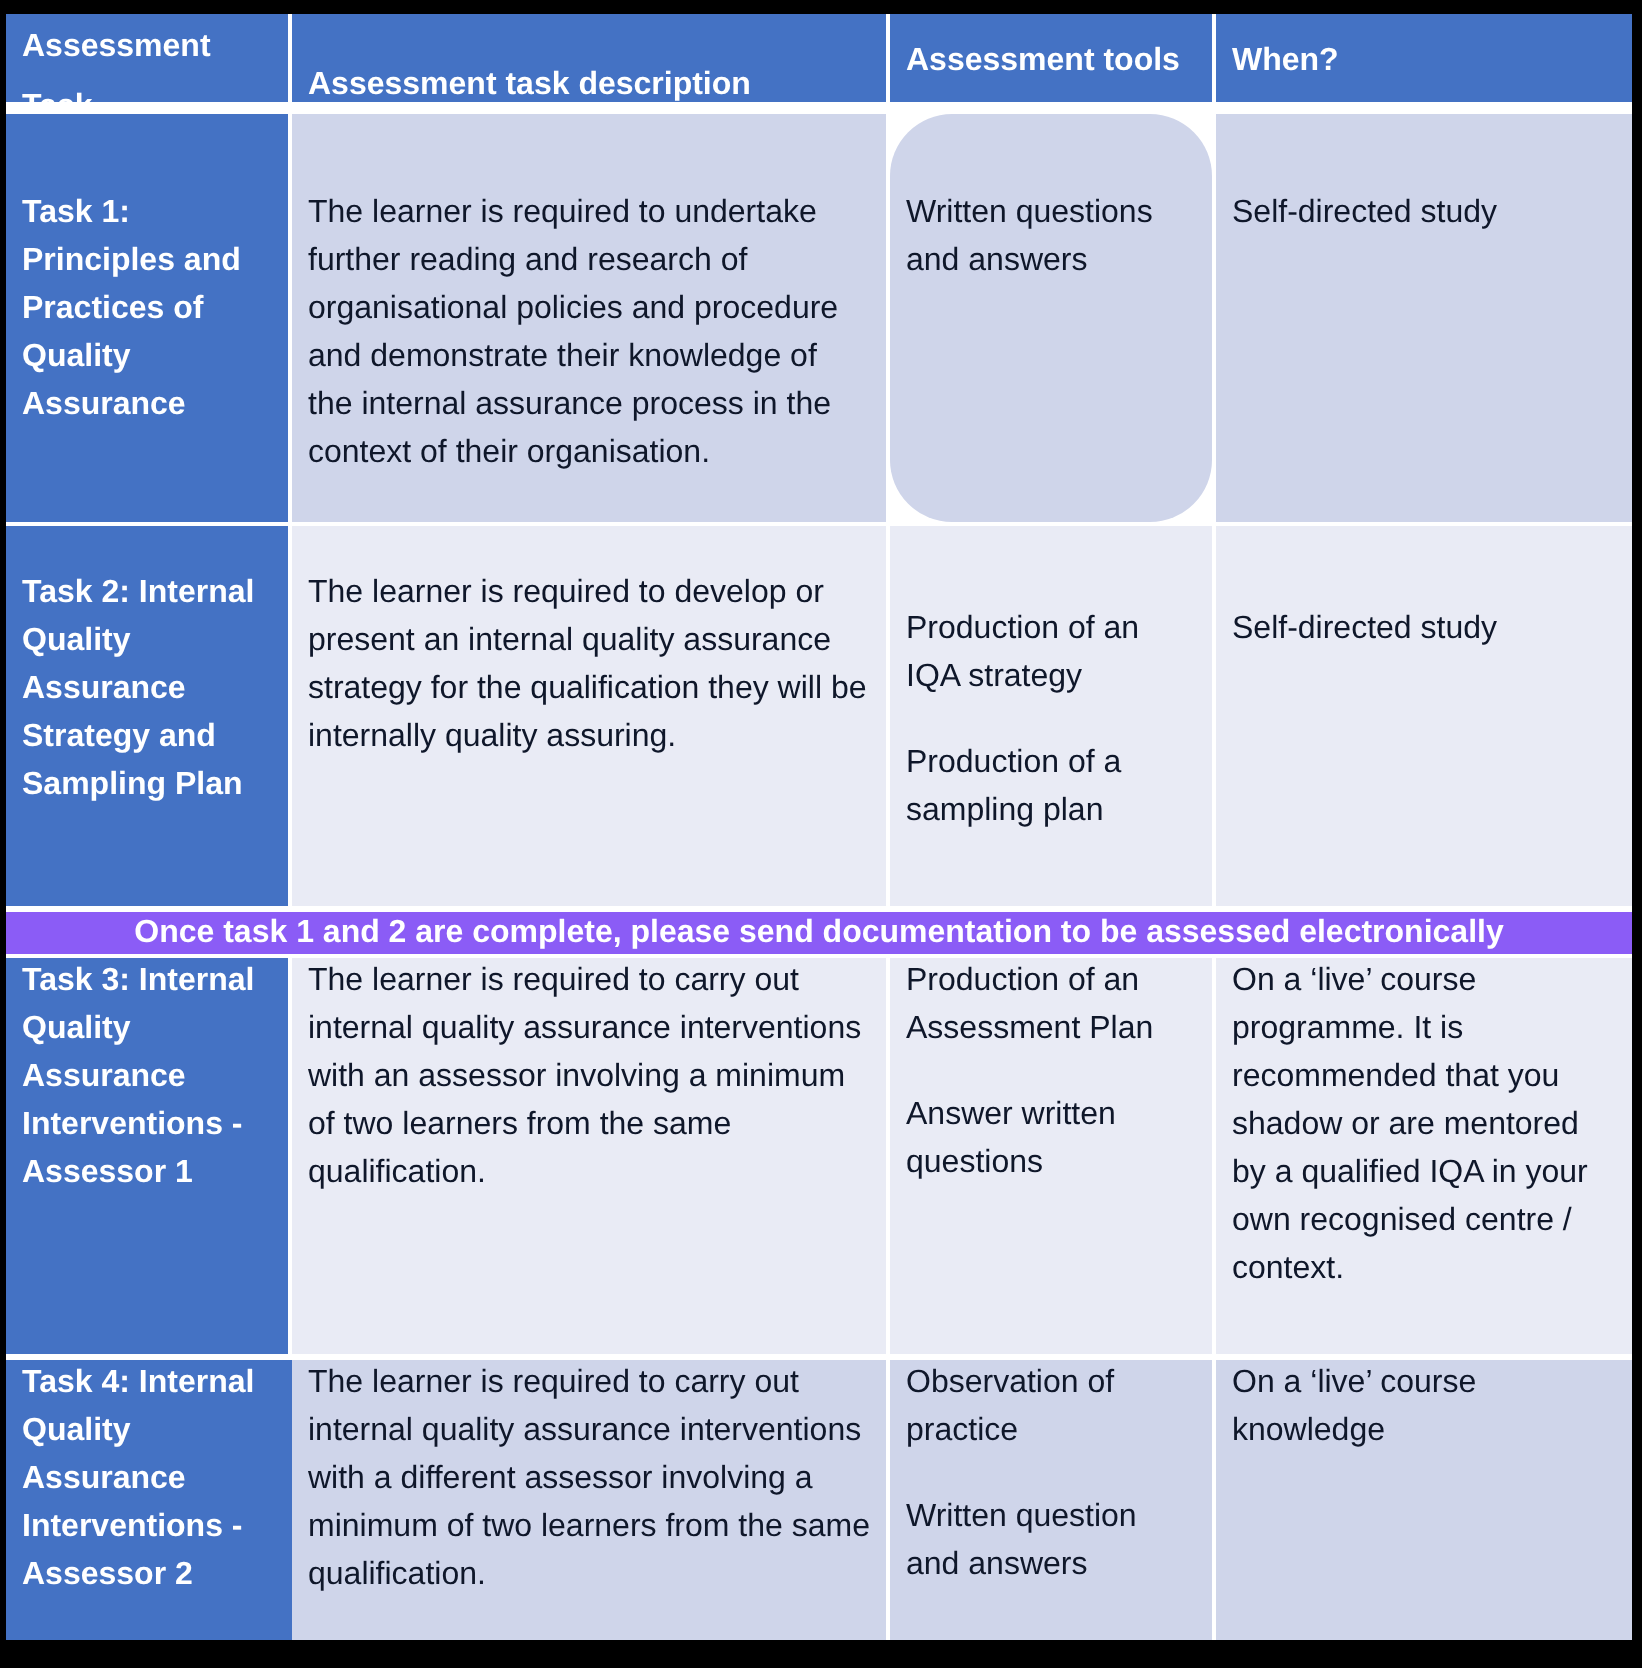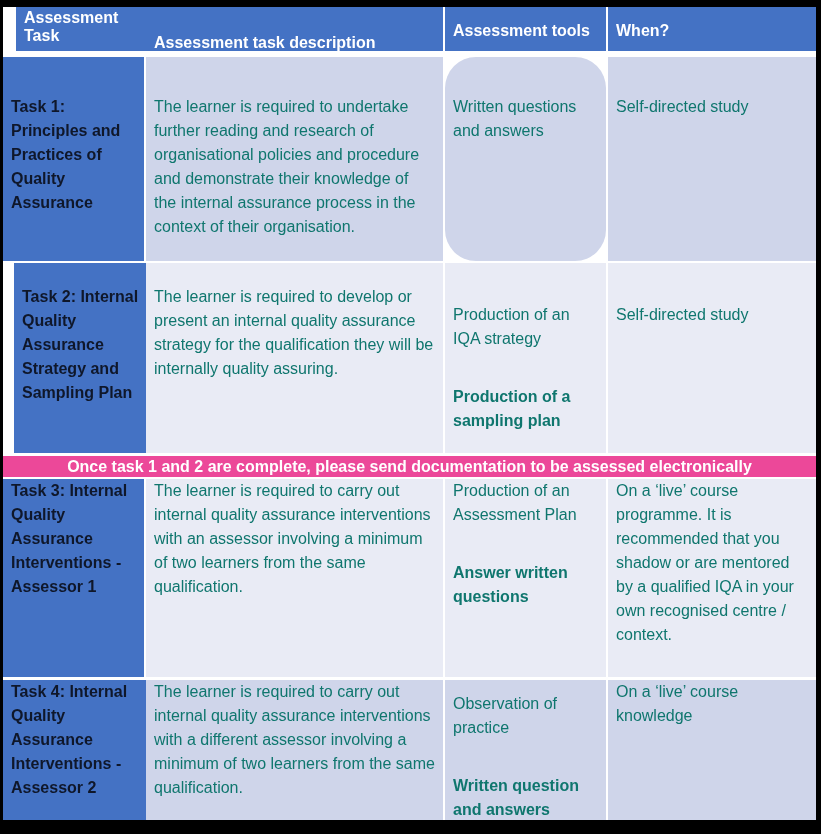--- a/index.html
+++ b/index.html
@@ -9,72 +9,72 @@
       position: relative;
       overflow: hidden;
       font-family: "Liberation Sans", sans-serif;
     }
     .cell {
       position: absolute;
       box-sizing: border-box;
       padding: 3px 8px 0 8px;
       font-size: 16px;
       line-height: 24px;
-      color: #0f766e;
+      color: #0f172a;
     }
     .hdr { background: #4472c4; color: #fff; font-weight: bold; }
-    .lbl { background: #4472c4; color: #0f172a; font-weight: bold; }
+    .lbl { background: #4472c4; color: #ffffff; font-weight: bold; }
     .dark { background: #cfd5ea; }
     .light { background: #e9ebf5; }
     .gap { position: absolute; background: #fff; }
     .banner {
       position: absolute; left: 3px; width: 813px; top: 456px; height: 21px;
-      background: #ec4899; color: #fff; font-weight: bold; font-size: 16px;
+      background: #8b5cf6; color: #fff; font-weight: bold; font-size: 16px;
       line-height: 21px; text-align: center; box-sizing: border-box;
     }
     .tool { display: block; }
-    .tool + .tool { margin-top: 34px; font-weight: bold; }
+    .tool + .tool { margin-top: 19px; }
   </style>
 </head>
 <body>
 
 <div>
 
   <div class="gap" style="left:3px;top:7px;width:813px;height:813px;"></div>
 
-  <div class="cell hdr" style="left:3px;top:7px;width:141px;height:44px;padding-top:2px;line-height:18px;margin-left:13px;">Assessment Task</div>
+  <div class="cell hdr" style="left:3px;top:7px;width:141px;height:44px;padding-top:2px;line-height:30px;">Assessment Task</div>
   <div class="cell hdr" style="left:146px;top:7px;width:297px;height:44px;padding-top:24px;">Assessment task description</div>
   <div class="cell hdr" style="left:445px;top:7px;width:161px;height:44px;padding-top:12px;">Assessment tools</div>
   <div class="cell hdr" style="left:608px;top:7px;width:208px;height:44px;padding-top:12px;">When?</div>
 
   <div class="cell lbl" style="left:3px;top:57px;width:141px;height:204px;padding-top:38px;">Task 1: Principles and Practices of Quality Assurance</div>
   <div class="cell dark" style="left:146px;top:57px;width:297px;height:204px;padding-top:38px;">The learner is required to undertake further reading and research of organisational policies and procedure and demonstrate their knowledge of the internal assurance process in the context of their organisation.</div>
   <div class="cell dark" style="left:445px;top:57px;width:161px;height:204px;padding-top:38px;border-radius:31px;">
     <span class="tool">Written questions and answers</span>
   </div>
   <div class="cell dark" style="left:608px;top:57px;width:208px;height:204px;padding-top:38px;">Self-directed study</div>
 
-  <div class="cell lbl" style="left:14px;top:263px;width:141px;height:190px;padding-top:22px;">Task 2: Internal Quality Assurance Strategy and Sampling Plan</div>
+  <div class="cell lbl" style="left:3px;top:263px;width:141px;height:190px;padding-top:22px;">Task 2: Internal Quality Assurance Strategy and Sampling Plan</div>
   <div class="cell light" style="left:146px;top:263px;width:297px;height:190px;padding-top:22px;">The learner is required to develop or present an internal quality assurance strategy for the qualification they will be internally quality assuring.</div>
   <div class="cell light" style="left:445px;top:263px;width:161px;height:190px;padding-top:40px;">
     <span class="tool">Production of an IQA strategy</span>
     <span class="tool">Production of a sampling plan</span>
   </div>
   <div class="cell light" style="left:608px;top:263px;width:208px;height:190px;padding-top:40px;">Self-directed study</div>
 
   <div class="banner">Once task 1 and 2 are complete, please send documentation to be assessed electronically</div>
 
   <div class="cell lbl" style="left:3px;top:479px;width:141px;height:198px;padding-top:0px;">Task 3: Internal Quality Assurance Interventions - Assessor 1</div>
   <div class="cell light" style="left:146px;top:479px;width:297px;height:198px;padding-top:0px;">The learner is required to carry out internal quality assurance interventions with an assessor involving a minimum of two learners from the same qualification.</div>
   <div class="cell light" style="left:445px;top:479px;width:161px;height:198px;padding-top:0px;">
     <span class="tool">Production of an Assessment Plan</span>
     <span class="tool">Answer written questions</span>
   </div>
   <div class="cell light" style="left:608px;top:479px;width:208px;height:198px;padding-top:0px;">On a ‘live’ course programme. It is recommended that you shadow or are mentored by a qualified IQA in your own recognised centre / context.</div>
 
   <div class="cell lbl" style="left:3px;top:680px;width:148px;height:140px;padding-top:0px;">Task 4: Internal Quality Assurance Interventions - Assessor 2</div>
   <div class="cell dark" style="left:146px;top:680px;width:297px;height:140px;padding-top:0px;">The learner is required to carry out internal quality assurance interventions with a different assessor involving a minimum of two learners from the same qualification.</div>
-  <div class="cell dark" style="left:445px;top:680px;width:161px;height:140px;padding-top:12px;">
+  <div class="cell dark" style="left:445px;top:680px;width:161px;height:140px;padding-top:0px;">
     <span class="tool">Observation of practice</span>
     <span class="tool">Written question and answers</span>
   </div>
   <div class="cell dark" style="left:608px;top:680px;width:208px;height:140px;padding-top:0px;">On a ‘live’ course knowledge</div>
 </div>
 
 </body></html>

